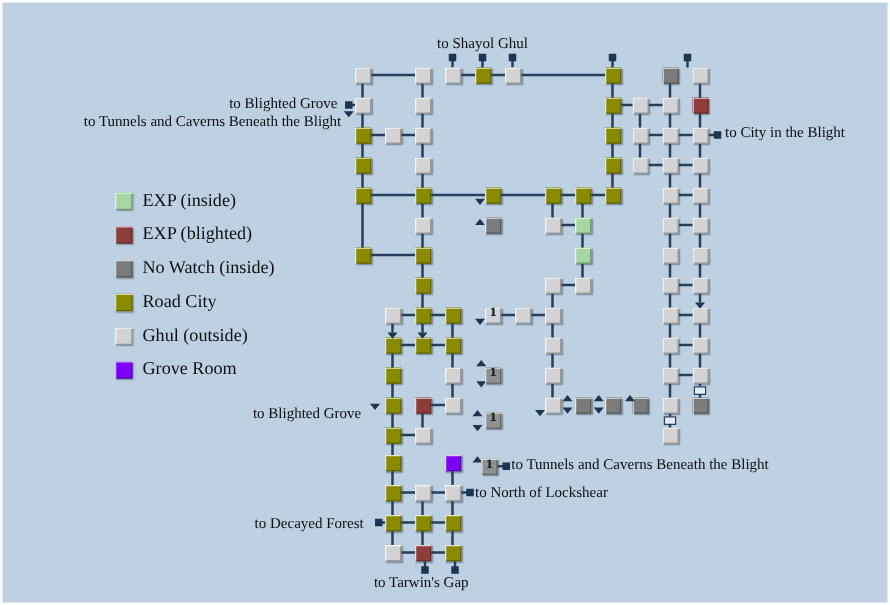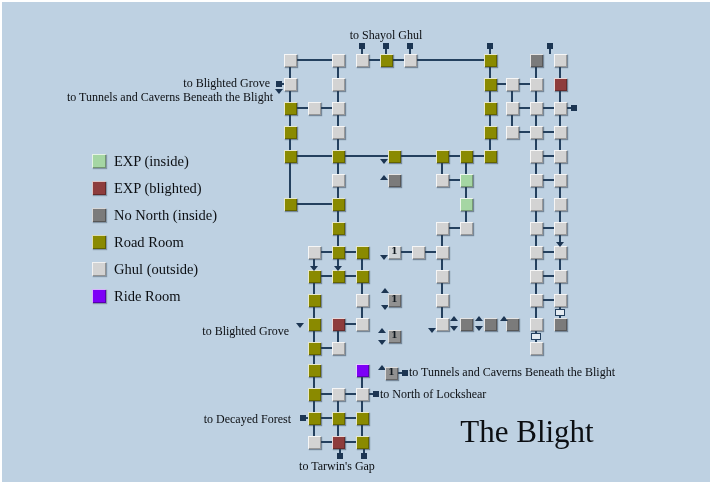--- a/index.html
+++ b/index.html
@@ -48,33 +48,33 @@
       <div class="leg-row" style="top: 0px;">
         <div class="leg-swatch" style="background: rgb(165, 214, 163);"></div>
         <div class="leg-label">EXP (inside)</div>
       </div>
       <div class="leg-row" style="top: 27px;">
         <div class="leg-swatch" style="background: rgb(142, 60, 60);"></div>
         <div class="leg-label">EXP (blighted)</div>
       </div>
       <div class="leg-row" style="top: 54px;">
         <div class="leg-swatch" style="background: rgb(123, 123, 123);"></div>
-        <div class="leg-label">No North (inside)</div>
+        <div class="leg-label">No Watch (inside)</div>
       </div>
       <div class="leg-row" style="top: 81px;">
         <div class="leg-swatch" style="background: rgb(138, 138, 0);"></div>
-        <div class="leg-label">Road Room</div>
+        <div class="leg-label">Road City</div>
       </div>
       <div class="leg-row" style="top: 108px;">
         <div class="leg-swatch" style="background: rgb(211, 211, 211);"></div>
         <div class="leg-label">Ghul (outside)</div>
       </div>
       <div class="leg-row" style="top: 135px;">
         <div class="leg-swatch" style="background: rgb(125, 0, 247);"></div>
-        <div class="leg-label">Ride Room</div>
+        <div class="leg-label">Grove Room</div>
       </div>
     </div>
   <div id="map-layer" style="position:absolute;left:0;top:0;width:100%;height:100%;">
       <div class="ln" style="left: 288px; top: 57px; width: 48px; height: 2px; background: rgb(36, 64, 94);"></div>
       <div class="ln" style="left: 360px; top: 57px; width: 128px; height: 2px; background: rgb(36, 64, 94);"></div>
       <div class="ln" style="left: 277px; top: 81px; width: 11px; height: 2px; background: rgb(36, 64, 94);"></div>
       <div class="ln" style="left: 488px; top: 81px; width: 46px; height: 2px; background: rgb(36, 64, 94);"></div>
       <div class="ln" style="left: 288px; top: 105px; width: 48px; height: 2px; background: rgb(36, 64, 94);"></div>
       <div class="ln" style="left: 510px; top: 105px; width: 60px; height: 2px; background: rgb(36, 64, 94);"></div>
       <div class="ln" style="left: 510px; top: 129px; width: 48px; height: 2px; background: rgb(36, 64, 94);"></div>
@@ -248,20 +248,20 @@
       <div class="marker" style="left: 298px; top: 413px; background: rgb(28, 53, 82);"></div>
       <div class="marker" style="left: 335px; top: 451px; background: rgb(28, 53, 82);"></div>
       <div class="marker" style="left: 359px; top: 451px; background: rgb(28, 53, 82);"></div>
       <div class="zicon" style="left: 386px; top: 244px; background: rgb(207, 211, 214);">1</div>
       <div class="zicon" style="left: 386px; top: 292px; background: rgb(145, 145, 145);">1</div>
       <div class="zicon" style="left: 386px; top: 328px; background: rgb(145, 145, 145);">1</div>
       <div class="zicon" style="left: 383px; top: 365px; background: rgb(145, 145, 145);">1</div>
       <div class="maplabel c" style="top: 33px; left: 384px;">to Shayol Ghul</div>
       <div class="maplabel" style="top: 81px; right: 440px;">to Blighted Grove</div>
       <div class="maplabel" style="top: 95px; right: 437px;">to Tunnels and Caverns Beneath the Blight</div>
+      <div class="maplabel" style="top: 104px; left: 578px;">to City in the Blight</div>
       <div class="maplabel" style="top: 329px; right: 421px;">to Blighted Grove</div>
       <div class="maplabel" style="top: 370px; left: 407px;">to Tunnels and Caverns Beneath the Blight</div>
       <div class="maplabel" style="top: 392px; left: 378px;">to North of Lockshear</div>
       <div class="maplabel" style="top: 417px; right: 419px;">to Decayed Forest</div>
       <div class="maplabel c" style="top: 464px; left: 335px;">to Tarwin's Gap</div>
     </div>
-  <div id="map-title">The Blight</div>
 </div>
 
 </body></html>

